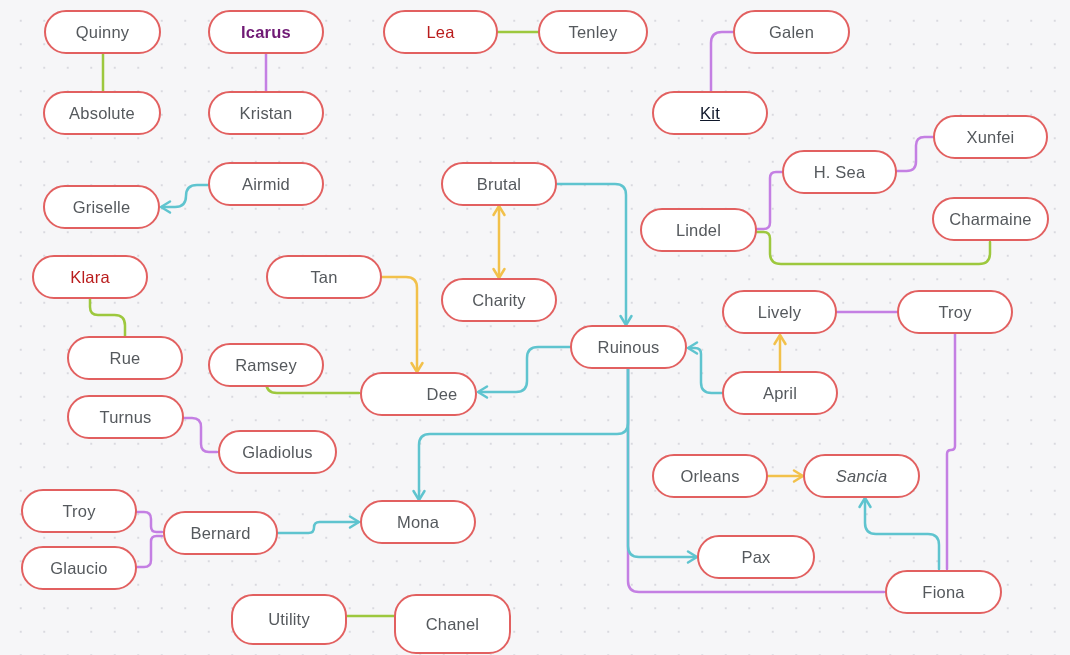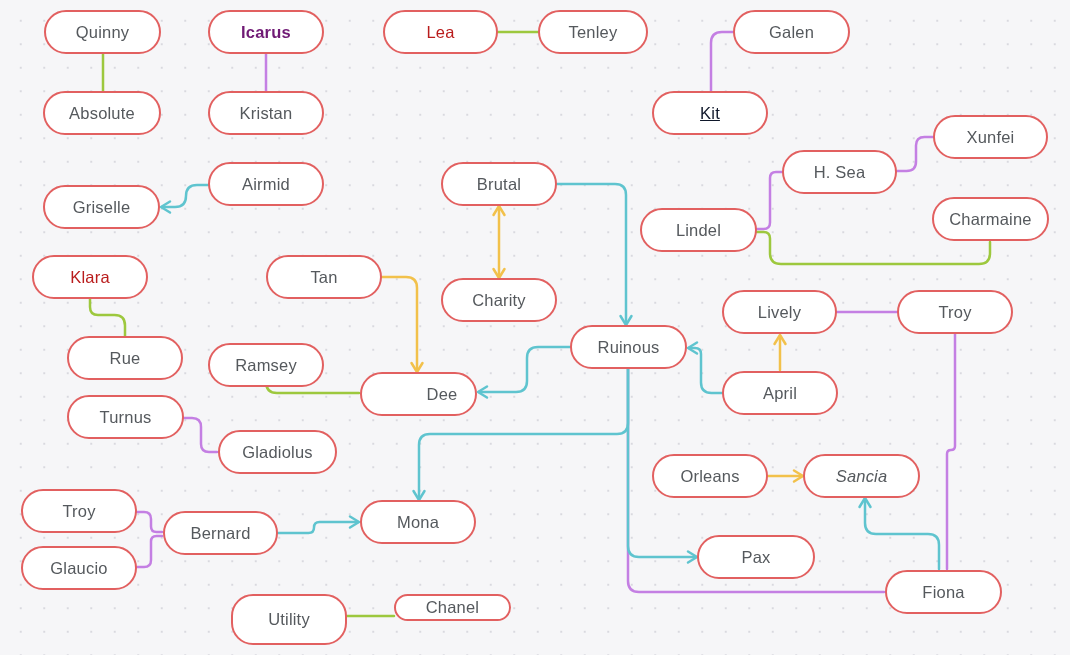--- a/index.html
+++ b/index.html
@@ -187,16 +187,16 @@
     </div>
     <div class="node" style="left: 697px; top: 535px; width: 118px; height: 44px; border-color: rgb(226, 96, 96); background: rgb(255, 255, 255);">
       <span style="color: rgb(85, 89, 93);">Pax</span>
     </div>
     <div class="node" style="left: 885px; top: 570px; width: 117px; height: 44px; border-color: rgb(226, 96, 96); background: rgb(255, 255, 255);">
       <span style="color: rgb(85, 89, 93);">Fiona</span>
     </div>
     <div class="node" style="left: 231px; top: 594px; width: 116px; height: 51px; border-color: rgb(226, 96, 96); background: rgb(255, 255, 255);">
       <span style="color: rgb(85, 89, 93);">Utility</span>
     </div>
-    <div class="node" style="left: 394px; top: 594px; width: 117px; height: 27px; border-color: rgb(226, 96, 96); background: rgb(255, 255, 255);">
+    <div class="node" style="left: 394px; top: 594px; width: 117px; height: 60px; border-color: rgb(226, 96, 96); background: rgb(255, 255, 255);">
       <span style="color: rgb(85, 89, 93);">Chanel</span>
     </div>
   </div>
 
 </body></html>

